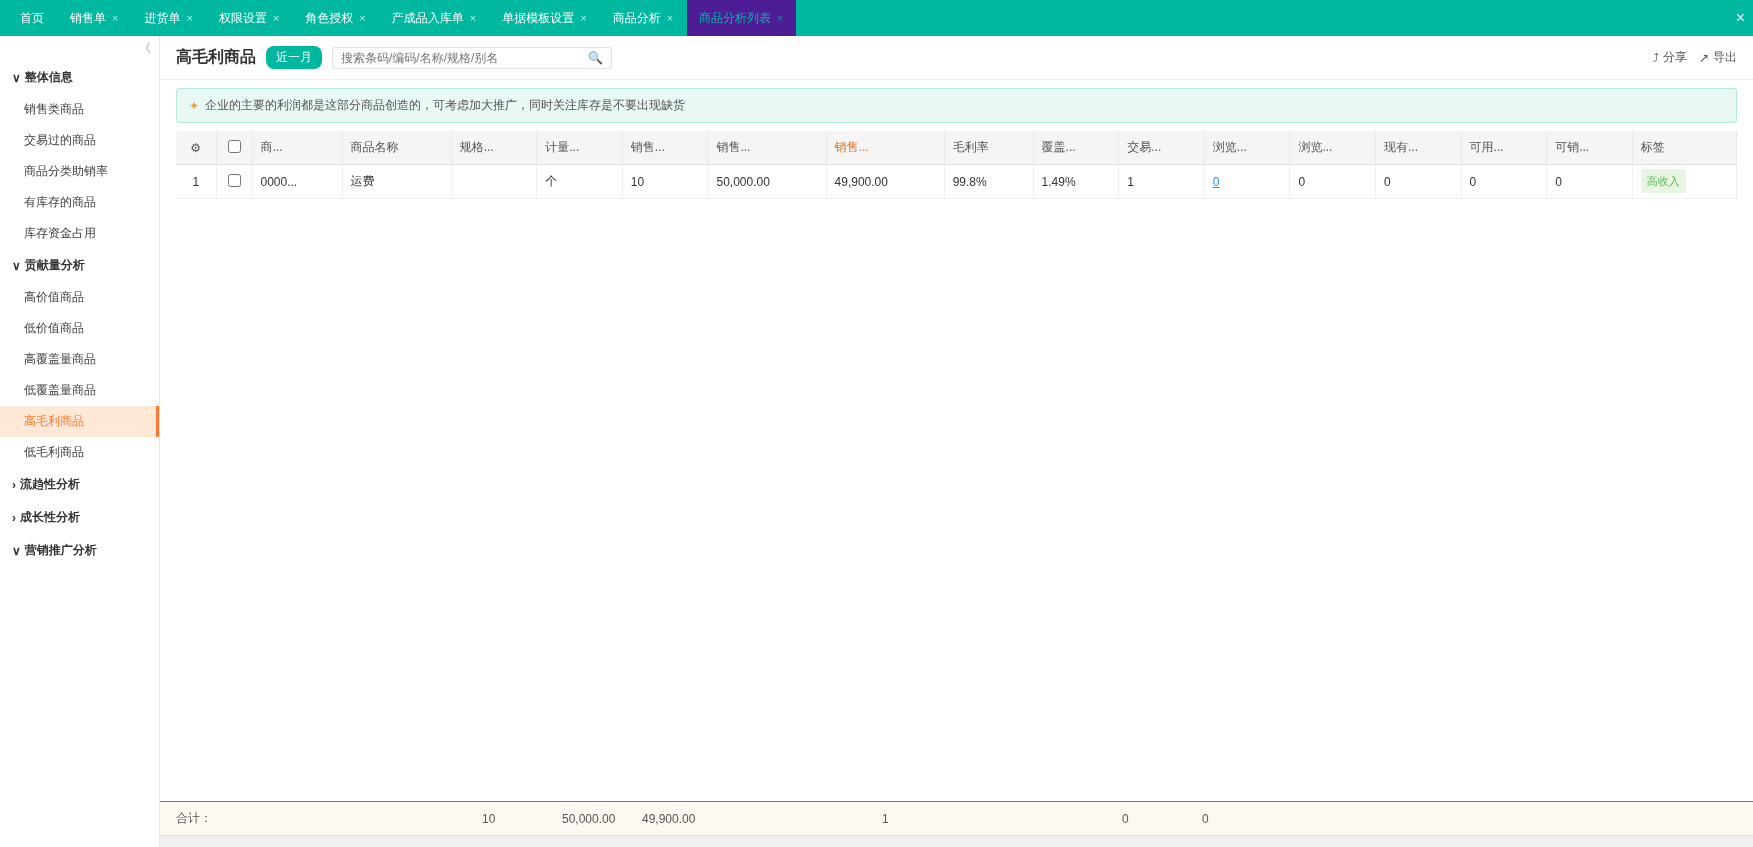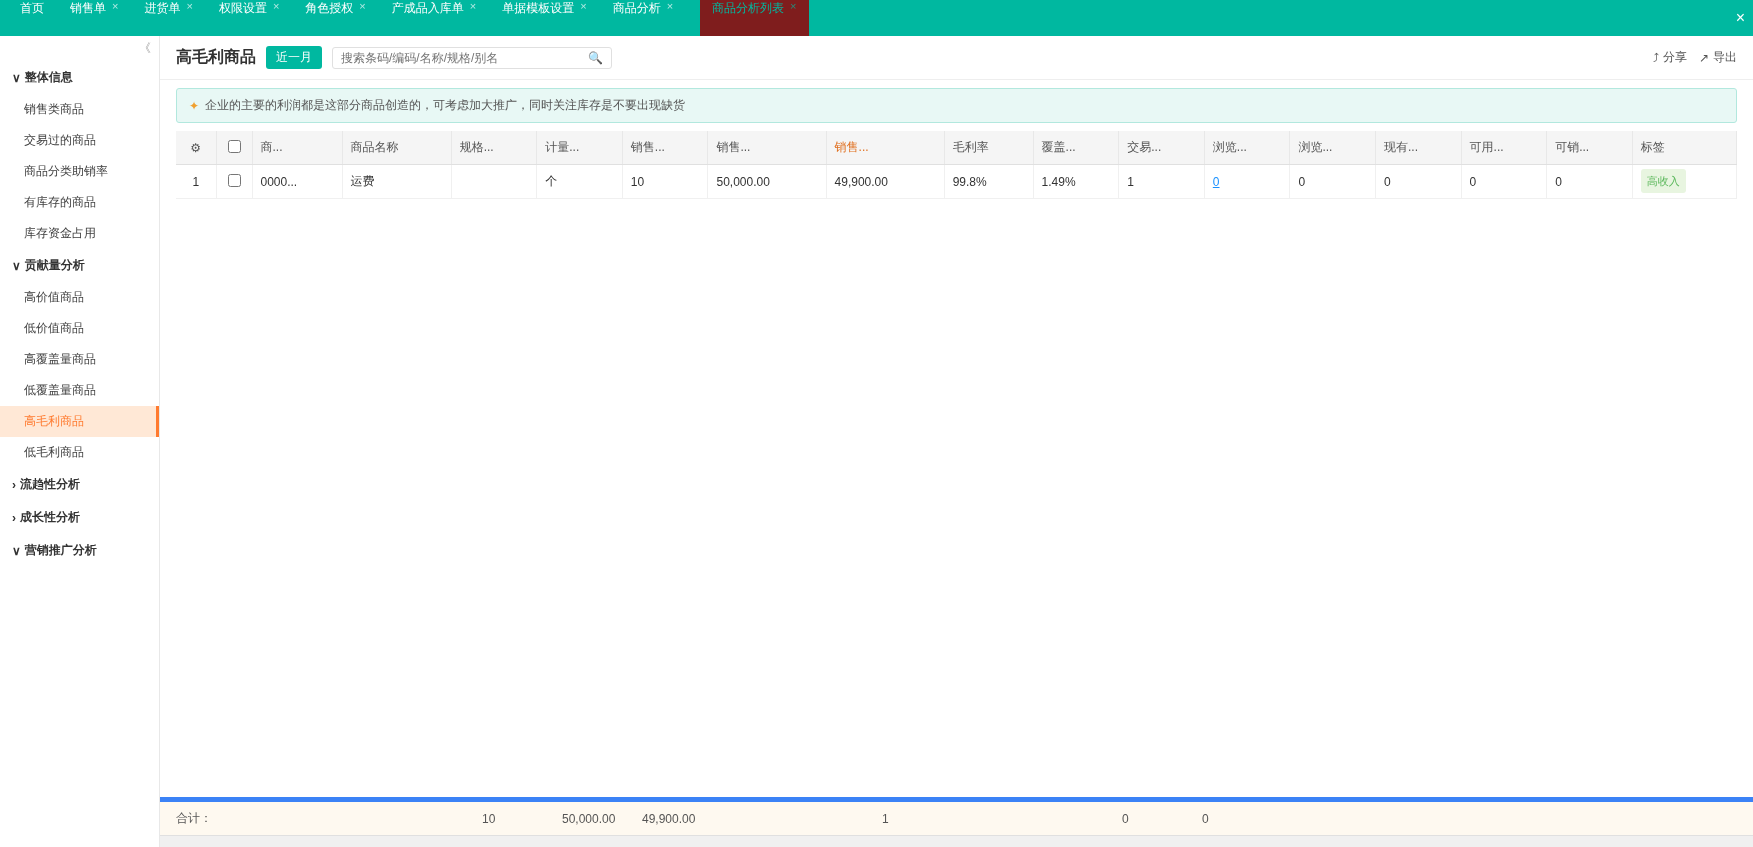--- a/index.html
+++ b/index.html
@@ -13,31 +13,30 @@
       height: 36px;
       padding: 0 8px;
       color: white;
       gap: 2px;
       position: relative;
     }
     .top-nav .nav-item {
       padding: 0 12px;
       height: 36px;
       display: flex;
-      align-items: flex-start;
+      align-items: center;
       cursor: pointer;
       white-space: nowrap;
       color: white;
       font-size: 13px;
       gap: 4px;
     }
     .top-nav .nav-item.active {
-      background: #7f1d1d;
+      background: #4c1d95;
       color: #00b8a0;
-      margin-left: 13px;
     }
     .top-nav .nav-item .close-icon {
       font-size: 11px;
       opacity: 0.7;
       margin-left: 2px;
     }
     .top-nav .window-close {
       position: absolute;
       right: 8px;
       top: 50%;
@@ -111,21 +110,21 @@
     .content-title {
       font-size: 16px;
       font-weight: bold;
       color: #333;
     }
     .date-filter-btn {
       background: #00b8a0;
       color: white;
       border: none;
       padding: 3px 10px;
-      border-radius: 3px;
+      border-radius: 8px;
       cursor: pointer;
       font-size: 12px;
     }
     .search-input-wrap {
       display: flex;
       align-items: center;
       border: 1px solid #e0e0e0;
       border-radius: 3px;
       padding: 3px 8px;
       gap: 4px;
@@ -210,21 +209,21 @@
       color: #5cb85c;
       padding: 6px 6px;
       border-radius: 3px;
       font-size: 11px;
     }
     .link-style { color: #1890ff; text-decoration: underline; cursor: pointer; }
 
     
     .footer-total {
       background: #fef9f0;
-      border-top: 5px solid #3b82f6;
+      border-top: 1px solid #3b82f6;
       padding: 8px 16px;
       display: flex;
       align-items: center;
       gap: 8px;
       font-size: 12px;
       color: #555;
     }
     .footer-total .total-label { width: 60px; }
     .footer-totals-row {
       display: flex;

